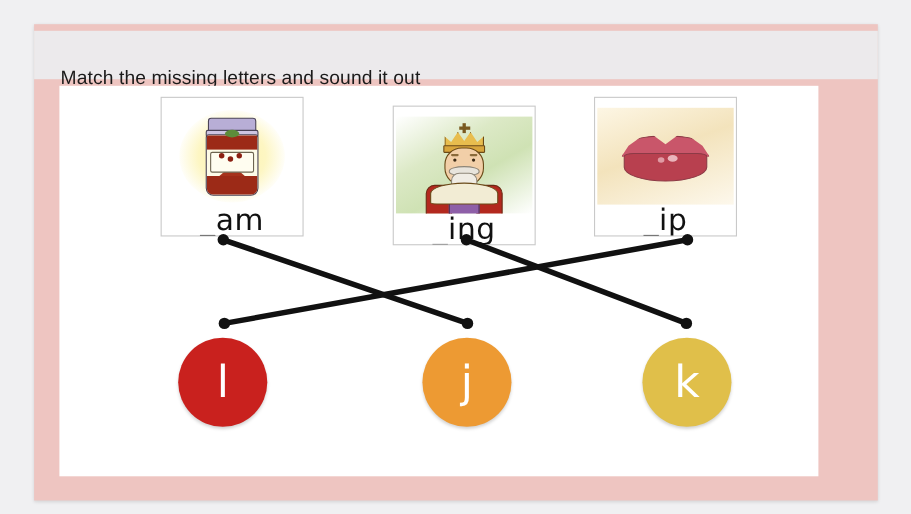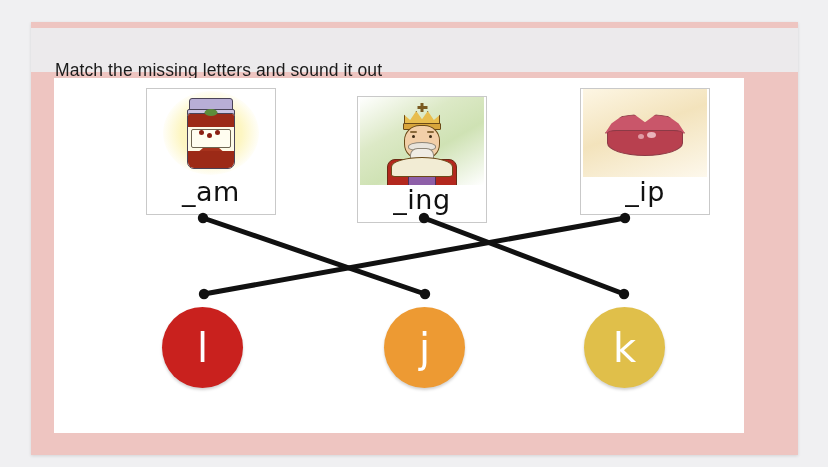--- a/index.html
+++ b/index.html
@@ -63,21 +63,21 @@
   .word-card {
     position: absolute;
     width: 130px;
     height: 127px;
     background: #ffffff;
     border: 1px solid #c9c9c9;
     box-sizing: border-box;
     display: flex;
     flex-direction: column;
     align-items: center;
-    justify-content: flex-start;
+    justify-content: flex-end;
     overflow: hidden;
   }
   .card-art {
     width: 124px;
     height: 88px;
     position: relative;
     overflow: hidden;
     flex: none;
   }
   .card-label {
@@ -301,21 +301,21 @@
     <div class="moustache"></div>
     <div class="beard"></div>
     <div class="robe-l"></div>
     <div class="robe-r"></div>
     <div class="tunic"></div>
     <div class="collar"></div>
   </div>
   <div class="card-label">_ing</div>
 </div>
 
-<div class="word-card" style="left:580px; top:88px;">
+<div class="word-card" style="left:540px; top:88px;">
   <div class="card-art art-lips">
     <div class="lip-top"></div>
     <div class="lip-bottom"></div>
     <div class="lip-shine2"></div>
     <div class="lip-shine"></div>
   </div>
   <div class="card-label">_ip</div>
 </div>
 
 <div class="letter-circle" id="circle-l" style="left: 162px; top: 307px; background: rgb(201, 33, 30);">

